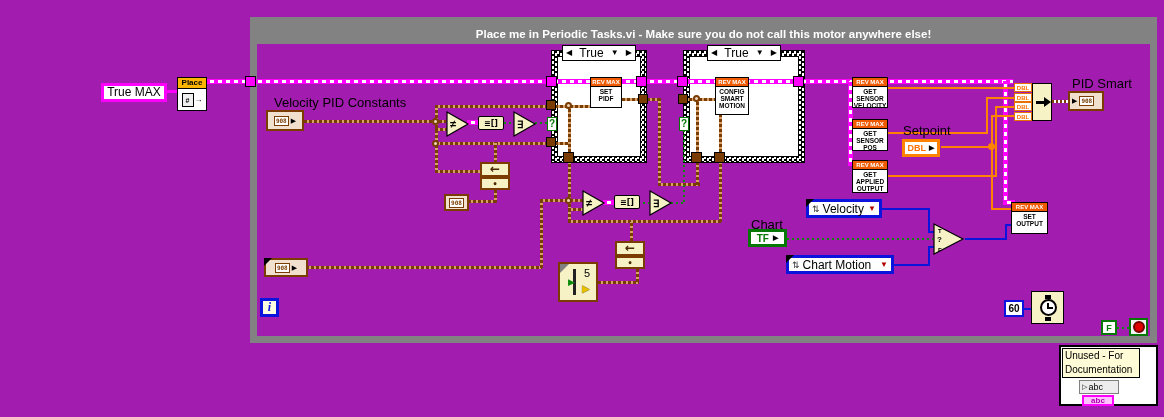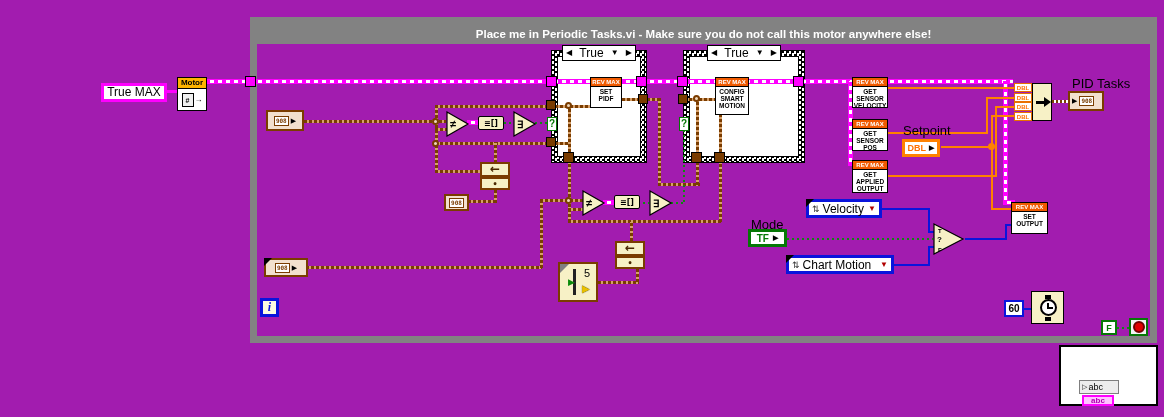--- a/index.html
+++ b/index.html
@@ -178,27 +178,28 @@
   </div>
   <div class="a casesel" style="left:707px;top:45px;width:74px">
     <span class="caret">◀</span>
     <span>True</span>
     <span class="caret">▼</span>
     <span class="caret">▶</span>
   </div>
 
   <div class="a" style="left:101px;top:83px;width:66px;height:19px;border:3px solid #FF00FF;background:#fff;font:12px/13px 'Liberation Sans',sans-serif;text-align:center">True MAX</div>
   <div class="a" style="left:177px;top:77px;width:30px;height:34px;border:1px solid #000;background:#fff">
-    <div style="background:#FFB400;border-bottom:1px solid #000;font:bold 8px/10px 'Liberation Sans',sans-serif;text-align:center">Motor</div>
+    <div style="background:#FFB400;border-bottom:1px solid #000;font:bold 8px/10px 'Liberation Sans',sans-serif;text-align:center">Place</div>
     <div style="display:flex;align-items:center;justify-content:center;gap:1px;height:21px">
       <span class="mdoc">#</span>
       <span style="font:bold 8px 'Liberation Sans',sans-serif">→</span>
     </div>
   </div>
 
+  <div class="a lbl" style="left:274px;top:95px">Velocity PID Constants</div>
   <div class="a ctl" style="left:266px;top:110px;width:38px;height:21px">
     <span class="clg">908</span>
     <span class="outarr">▶</span>
   </div>
   <svg class="a" style="left:446px;top:111px" width="24" height="26">
     <polygon points="1,1 22,13 1,25" style="fill:#F7F1C6;stroke:#000;stroke-width:1.2"></polygon>
     <text x="4" y="17" font-size="11" font-weight="bold">≠</text>
   </svg>
   <div class="a eon" style="left:478px;top:116px;width:26px;height:14px">≡[]</div>
   <svg class="a" style="left:513px;top:111px" width="24" height="26">
@@ -284,21 +285,21 @@
   </div>
 
   <div class="a rev" style="left:1011px;top:202px;width:37px;height:32px">
     <div class="revh">REV MAX</div>
     <div class="revb">
         <div>SET</div>
         <div>OUTPUT</div>
       </div>
   </div>
 
-  <div class="a lbl" style="left:751px;top:217px">Mode</div>
+  <div class="a lbl" style="left:751px;top:217px">Chart</div>
   <div class="a tfc" style="left:748px;top:229px;width:39px;height:18px">
     <span>TF</span>
       <span class="outarr" style="color:#000">▶</span>
   </div>
   <div class="a enum" style="left:806px;top:199px;width:76px;height:19px">
     <div class="fold a" style="left:-3px;top:-3px"></div>
     <span style="font-size:9px;color:#333">⇅</span>
     <span>Velocity</span>
     <span style="font-size:8px;color:#B00000;margin-left:auto">▼</span>
   </div>
@@ -316,41 +317,42 @@
   </svg>
 
   <div class="a dblcell" style="left:1014px;top:83px;width:18px;height:9px">DBL</div>
   <div class="a dblcell" style="left:1014px;top:93px;width:18px;height:9px">DBL</div>
   <div class="a dblcell" style="left:1014px;top:102px;width:18px;height:9px">DBL</div>
   <div class="a dblcell" style="left:1014px;top:112px;width:18px;height:9px">DBL</div>
   <div class="a" style="left:1032px;top:83px;width:20px;height:38px;border:1px solid #000;background:#F7F1C6">
     <div class="a" style="left:3px;top:17px;width:8px;height:3px;background:#000"></div>
     <div class="a" style="left:11px;top:13px;width:0;height:0;border-left:7px solid #000;border-top:5px solid transparent;border-bottom:5px solid transparent"></div>
   </div>
-  <div class="a lbl" style="left:1072px;top:76px">PID Tasks</div>
+  <div class="a lbl" style="left:1072px;top:76px">PID Smart</div>
   <div class="a ind" style="left:1068px;top:91px;width:36px;height:20px">
     <span style="font-size:7px;color:#000">▶</span>
     <span class="clg">908</span>
   </div>
 
   <div class="a numc" style="left:1004px;top:300px;width:20px;height:17px">60</div>
   <div class="a watch" style="left:1031px;top:291px;width:33px;height:33px">
     <div class="a" style="left:13px;top:3px;width:6px;height:4px;background:#000"></div>
     <div class="a" style="left:8px;top:7px;width:17px;height:17px;border:2px solid #000;border-radius:50%;background:#fff"></div>
     <div class="a" style="left:15px;top:11px;width:2px;height:6px;background:#000"></div>
     <div class="a" style="left:16px;top:15px;width:5px;height:2px;background:#000"></div>
     <div class="a" style="left:13px;top:25px;width:6px;height:4px;background:#000"></div>
   </div>
   <div class="a fc" style="left:1101px;top:320px;width:16px;height:15px">F</div>
   <div class="a stopt" style="left:1129px;top:318px;width:19px;height:18px">
     <div class="stopc"></div>
   </div>
   <div class="a iterm" style="left:260px;top:298px;width:19px;height:19px">i</div>
 
   <div class="a docfr" style="left:1059px;top:345px;width:99px;height:61px">
+    <div class="doclbl a" style="left:1px;top:1px;width:78px;height:30px">Unused - For Documentation</div>
     <div class="abcctl a" style="left:18px;top:33px;width:40px;height:14px">
       <span style="font-size:7px">▷</span>
       <span>abc</span>
     </div>
     <div class="abctag a" style="left:21px;top:48px;width:32px;height:11px">abc</div>
   </div>
 
 </div>
 
 </body></html>

